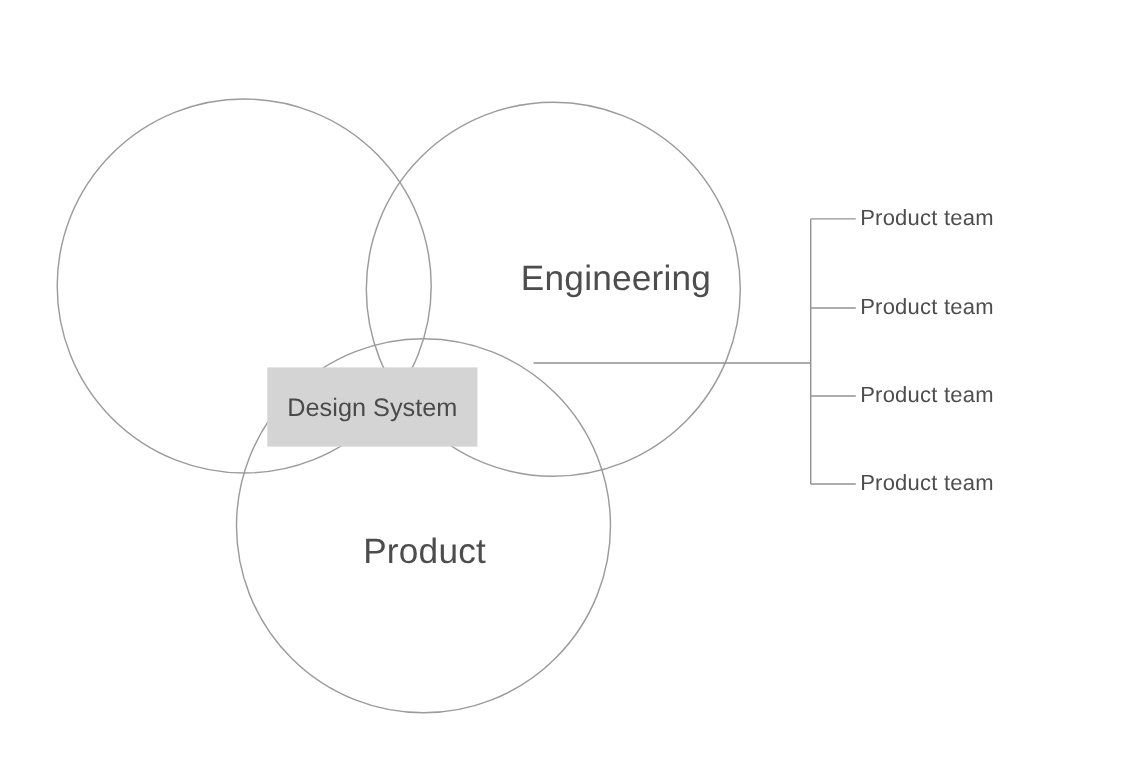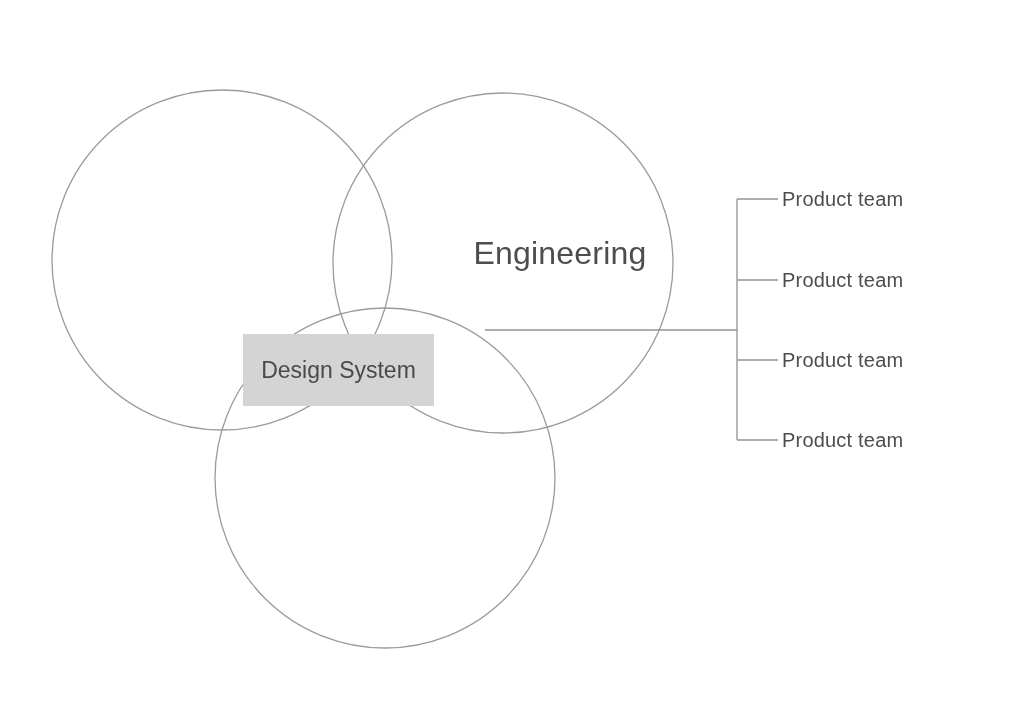--- a/index.html
+++ b/index.html
@@ -86,20 +86,21 @@
 
     <line class="conn" x1="737" y1="199" x2="778" y2="199"></line>
     <line class="conn" x1="737" y1="280" x2="778" y2="280"></line>
     <line class="conn" x1="737" y1="360" x2="778" y2="360"></line>
     <line class="conn" x1="737" y1="440" x2="778" y2="440"></line>
   </svg>
 
 
   <div class="circle-label" style="left:560px; top:253px;text-align:center;">Engineering</div>
 
+  <div class="circle-label" style="left:386px; top:501px;">Product</div>
 
   <div class="ds-box">
     <span class="ds-label">Design System</span>
   </div>
 
   <div class="team-label" style="top:199px;">Product team</div>
 
   <div class="team-label" style="top:280px;">Product team</div>
 
   <div class="team-label" style="top:360px;">Product team</div>

